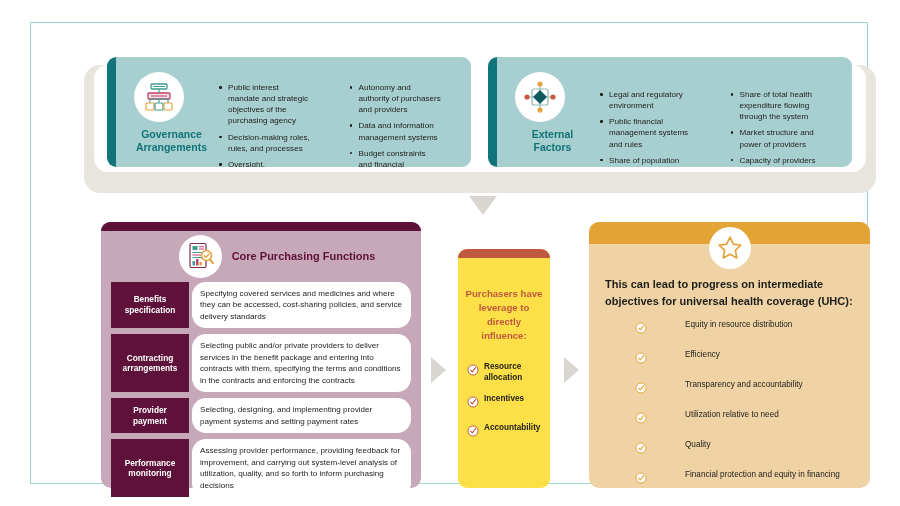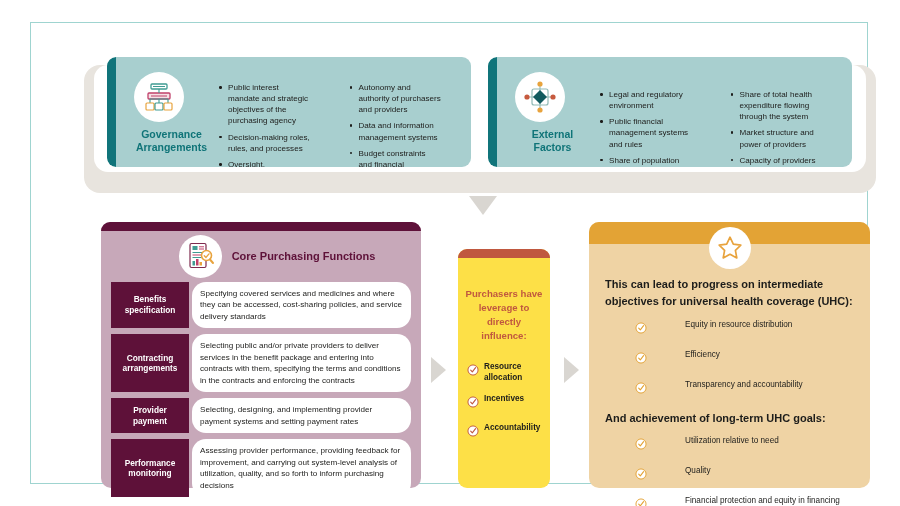--- a/index.html
+++ b/index.html
@@ -384,21 +384,20 @@
       <div class="uhc-item">
         <span class="chk">
           <svg width="12" height="12" viewBox="0 0 14 14">
             <circle cx="7" cy="7" r="5.9" fill="#ffffff" stroke="#e3a335" stroke-width="1.1"></circle>
             <path d="M4.3 7.1 L6.2 9.1 L10 4.3" fill="none" stroke="#e3a335" stroke-width="1.3" stroke-linecap="round" stroke-linejoin="round"></path>
           </svg>
         </span>
         <span class="txt">Transparency and accountability</span>
       </div>
 
-      <div class="uhc-head second">And achievement of long-term UHC goals:</div>
 
       <div class="uhc-item">
         <span class="chk">
           <svg width="12" height="12" viewBox="0 0 14 14">
             <circle cx="7" cy="7" r="5.9" fill="#ffffff" stroke="#e3a335" stroke-width="1.1"></circle>
             <path d="M4.3 7.1 L6.2 9.1 L10 4.3" fill="none" stroke="#e3a335" stroke-width="1.3" stroke-linecap="round" stroke-linejoin="round"></path>
           </svg>
         </span>
         <span class="txt">Utilization relative to need</span>
       </div>

